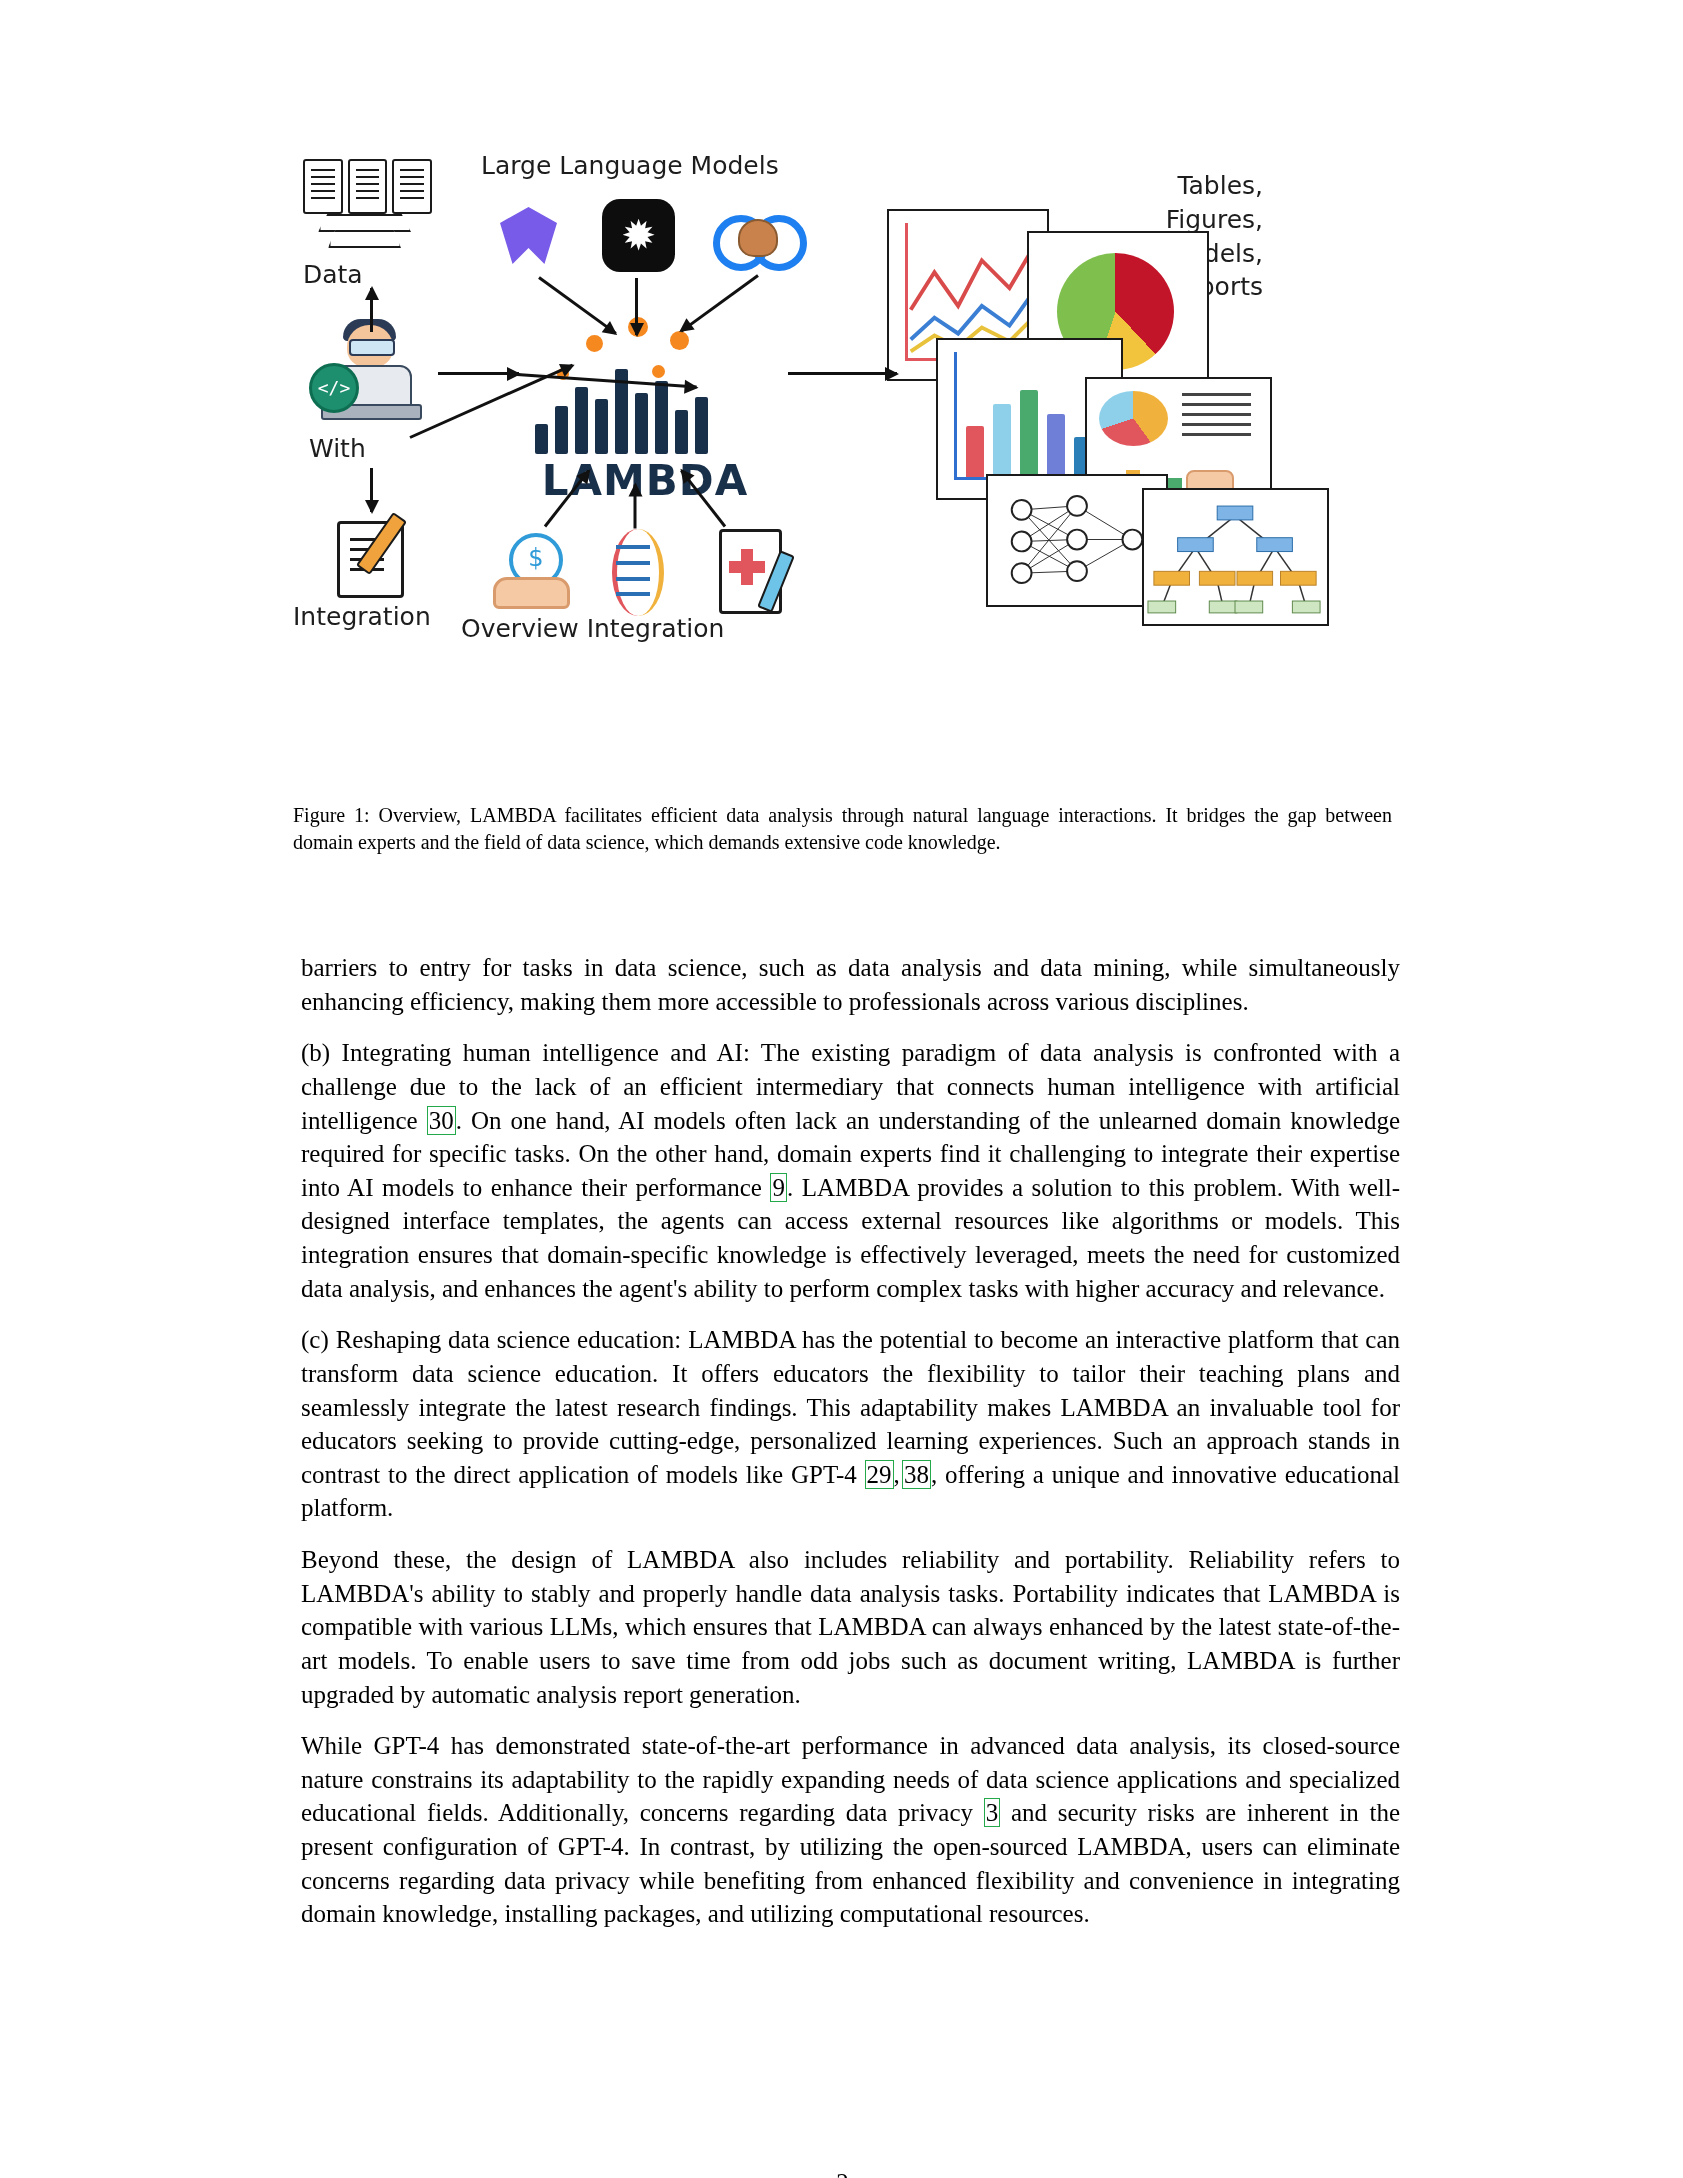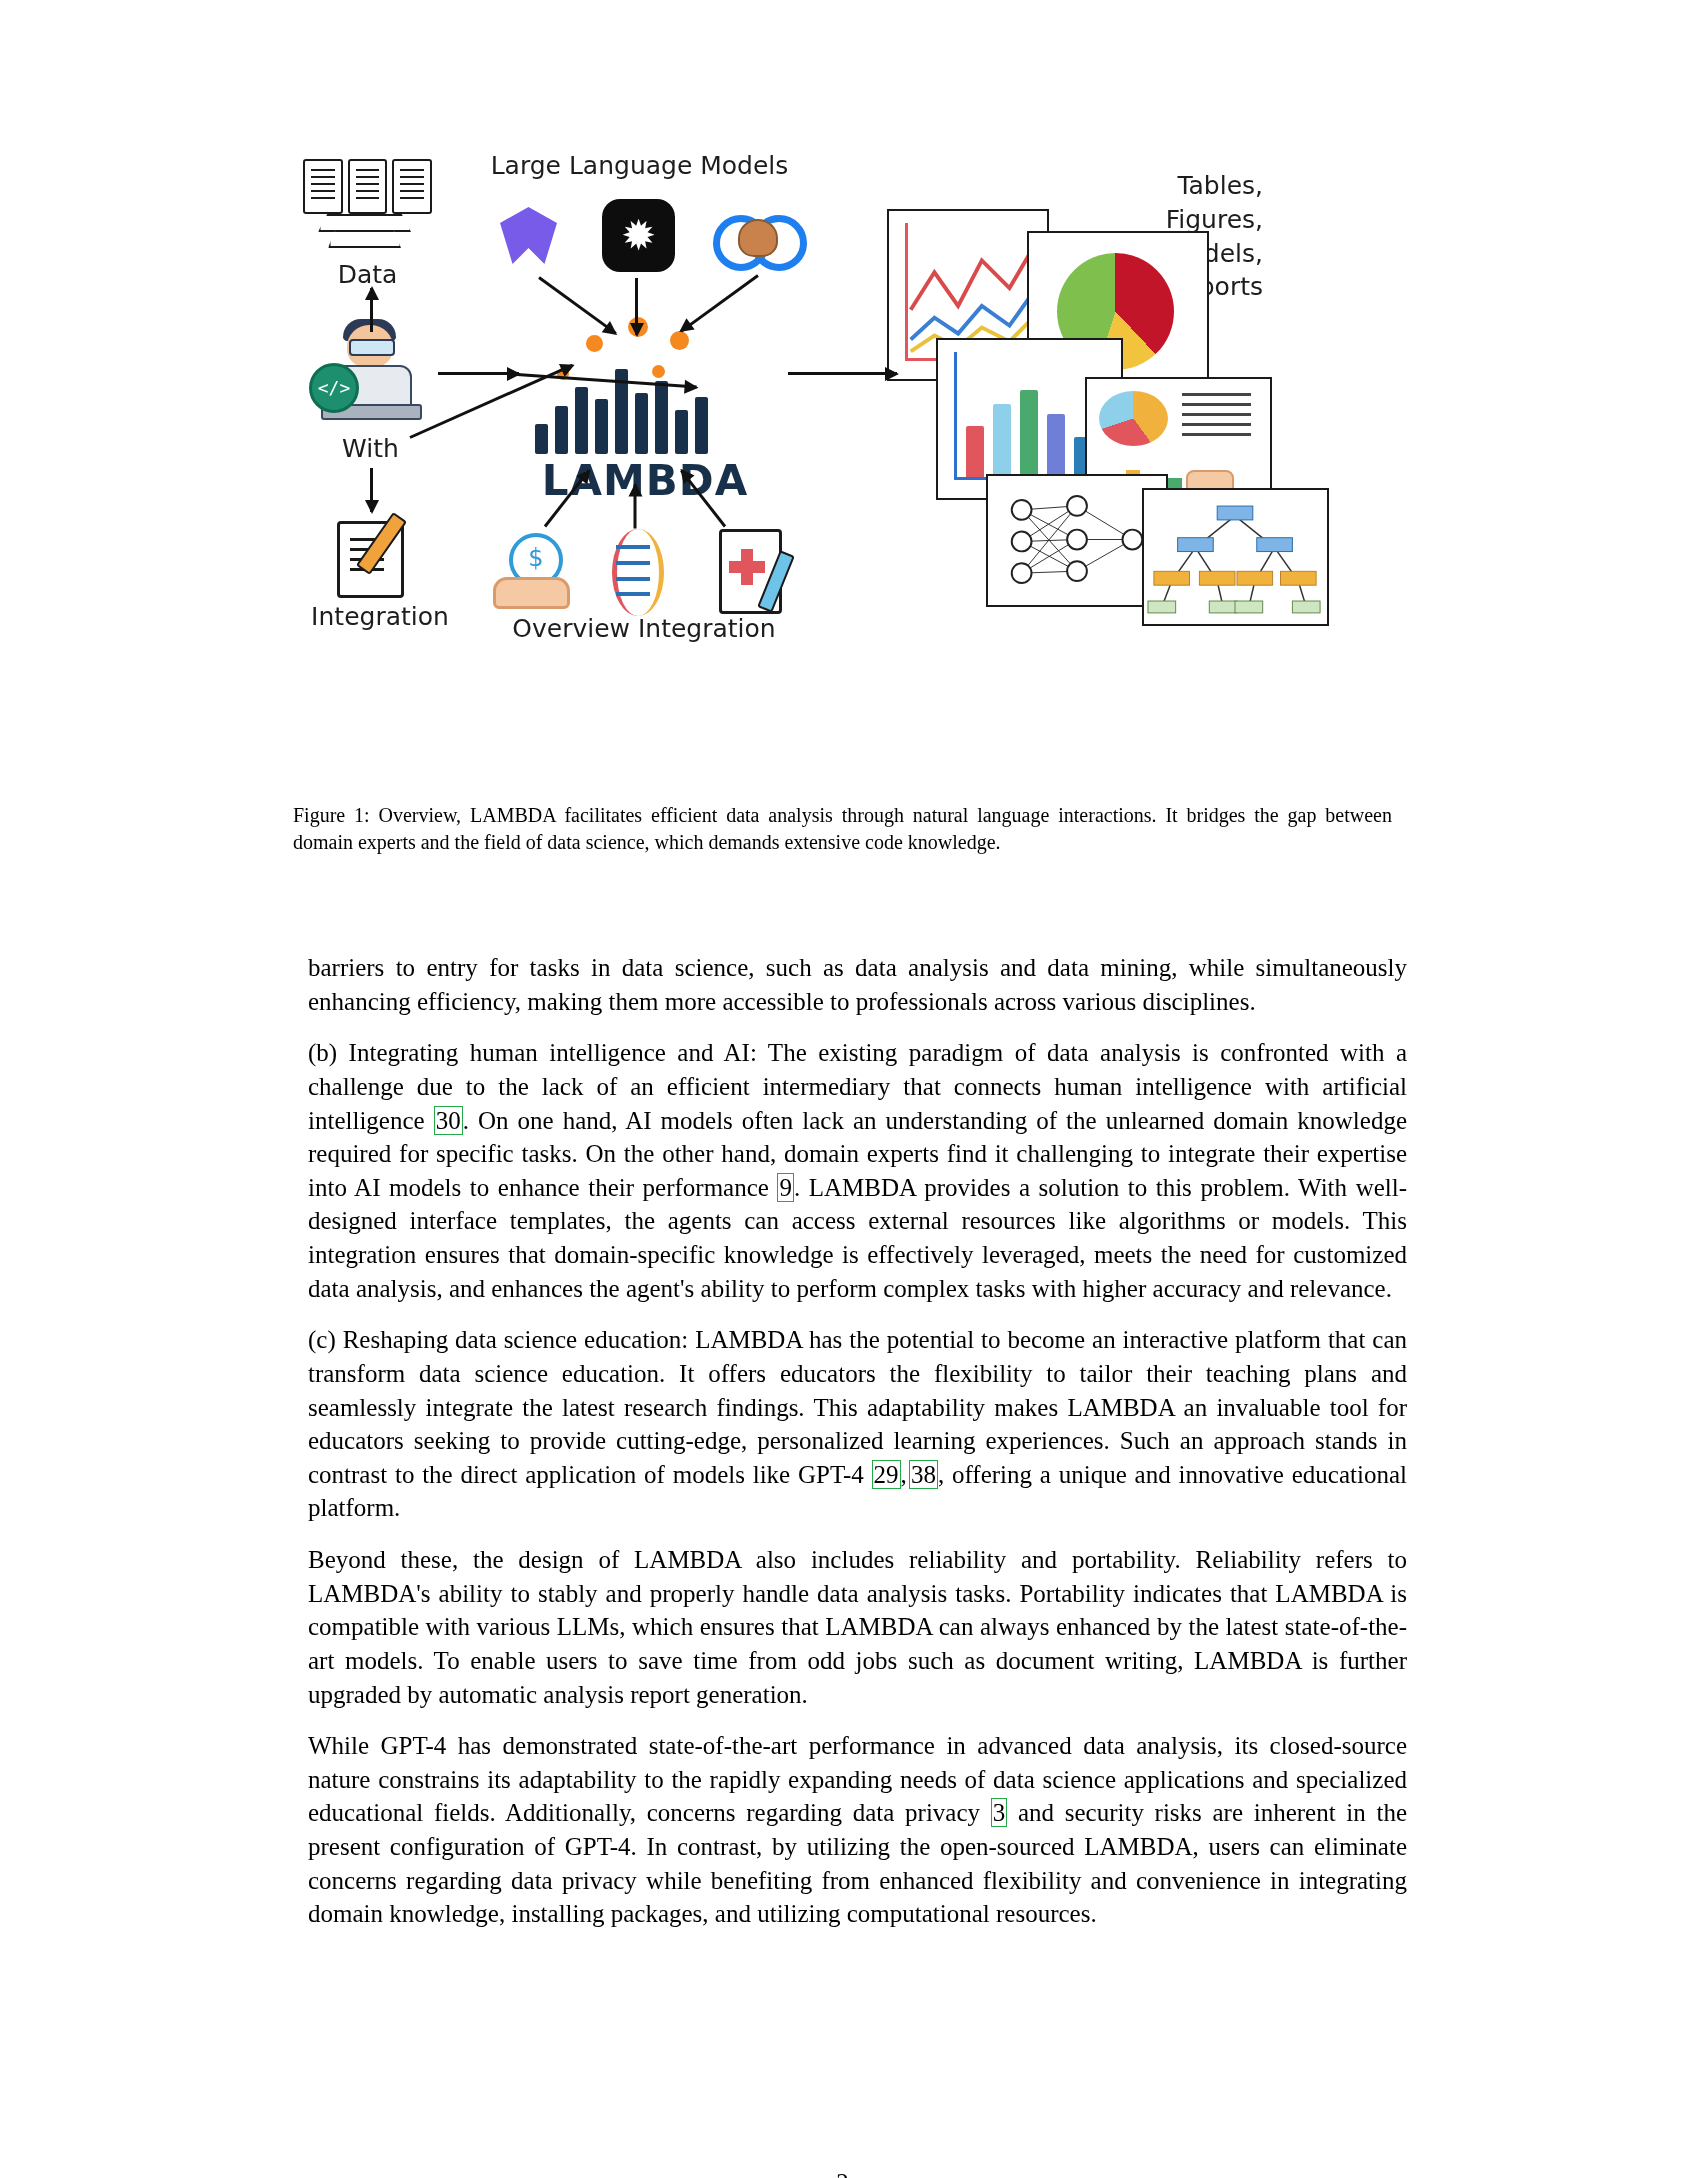--- a/index.html
+++ b/index.html
@@ -32,21 +32,21 @@
   .figure {
     position: relative;
     width: 1099px;
     height: 634px;
   }
 
   .fig-label {
     font-family: "DejaVu Sans", sans-serif;
     font-size: 25px;
     color: #1d1d1d;
-    text-align: center;
+    text-align: left;
     line-height: 1.22;
     position: absolute;
   }
 
   
   .docs {
     position: absolute;
     left: 10px;
     top: 10px;
     width: 129px;
@@ -440,21 +440,21 @@
     position: absolute;
     left: 0;
     top: 653px;
     width: 1099px;
     font-size: 20px;
     line-height: 1.33;
     text-align: justify;
   }
   .body-block {
     position: absolute;
-    left: 15px;
+    left: 8px;
     width: 1099px;
   }
   .body-block p {
     margin: 0 0 18px 0;
     font-size: 25px;
     line-height: 1.345;
     text-align: justify;
   }
   .cite {
     color: #000;

